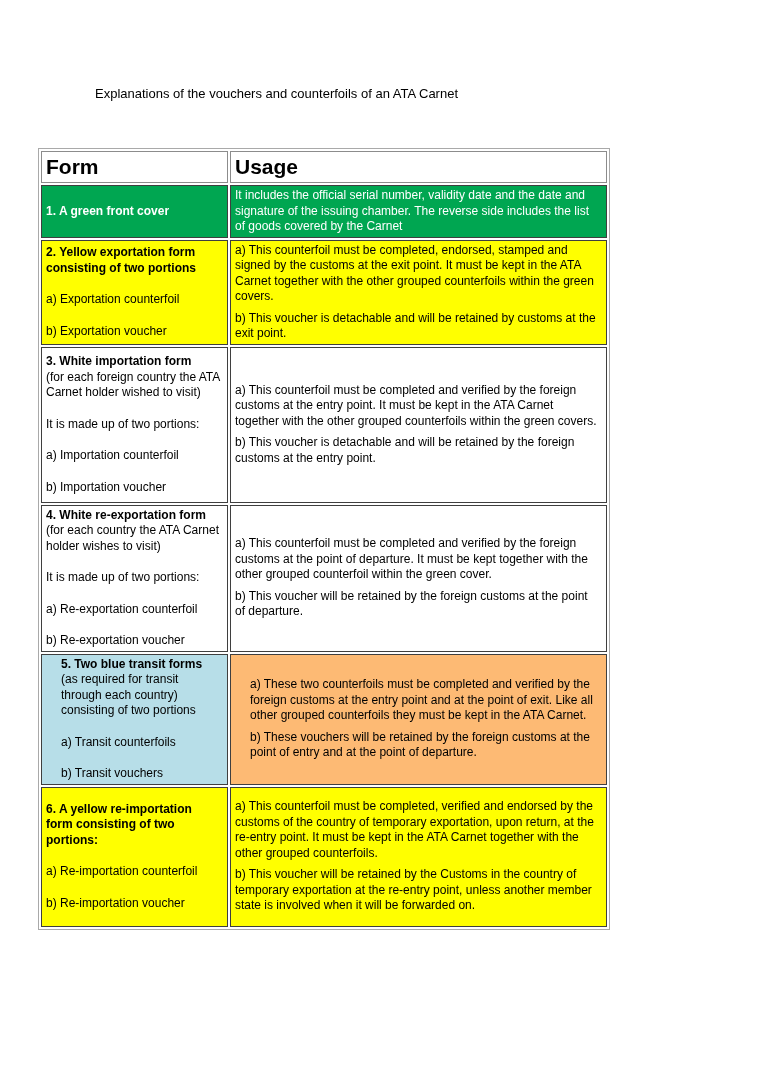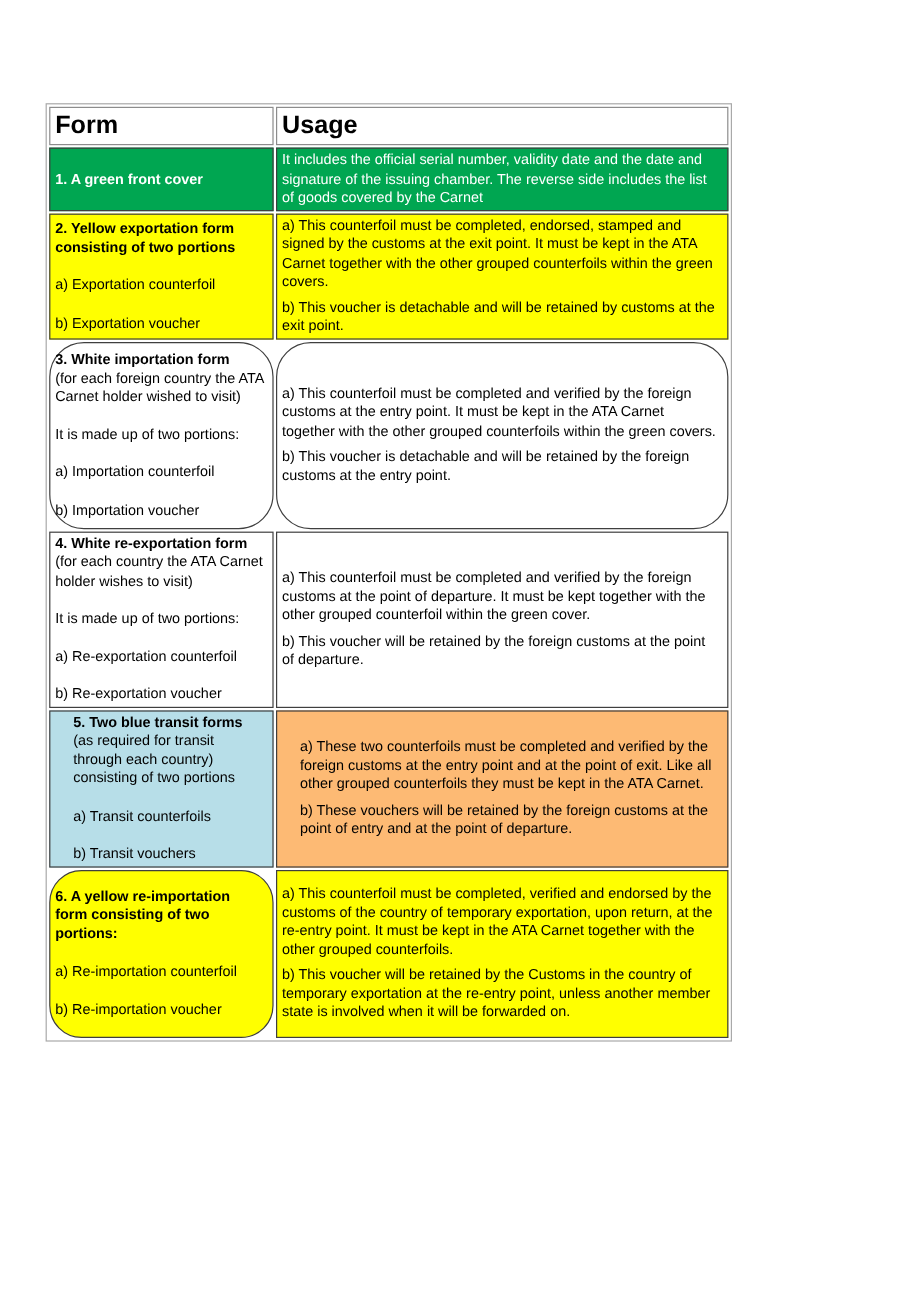--- a/index.html
+++ b/index.html
@@ -45,30 +45,31 @@
     vertical-align: middle;
     word-wrap: break-word;
   }
   .form-title { font-weight: bold; }
   .form-sub { font-weight: normal; }
   .form-line { margin-top: 16px; }
   .usage-para + .usage-para { margin-top: 6px; }
   
   tbody tr:nth-child(1) td { height: 30px; }
   tbody tr:nth-child(2) td { height: 98px; }
-  tbody tr:nth-child(3) td { height: 156px; border-radius: 29px; }
+  tbody tr:nth-child(3) td { height: 156px; }
   tbody tr:nth-child(4) td { height: 142px; }
   tbody tr:nth-child(5) td { height: 130px; padding-left: 19px; }
   tbody tr:nth-child(6) td { height: 140px; }
   tbody tr:nth-child(7) td { height: 32px; }
 </style>
 </head>
 <body>
 
 <div class="page">
+  <div class="doc-title">Explanations of the vouchers and counterfoils of an ATA Carnet</div>
 
   <table class="carnet-table">
     <thead>
       <tr>
         <th class="col-form">Form</th>
         <th class="col-usage">Usage</th>
       </tr>
     </thead>
     <tbody id="rows">
         <tr>
@@ -143,21 +144,21 @@
             </div>
     </td>
     <td class="usage-cell" style="background: #fdba74; color: rgb(0, 0, 0);">
       <div class="usage-paras">
               <div class="usage-para">a) These two counterfoils must be completed and verified by the foreign customs at the entry point and at the point of exit. Like all other grouped counterfoils they must be kept in the ATA Carnet.</div>
               <div class="usage-para">b) These vouchers will be retained by the foreign customs at the point of entry and at the point of departure.</div>
             </div>
     </td>
   </tr>
         <tr>
-    <td class="form-cell" style="background: rgb(255, 255, 0); color: rgb(0, 0, 0); border-radius: 27px;">
+    <td class="form-cell" style="background: rgb(255, 255, 0); color: rgb(0, 0, 0);">
       <div class="form-title">6. A yellow re-importation form consisting of two portions:</div>
 
       <div class="form-lines">
               <div class="form-line">a) Re-importation counterfoil</div>
               <div class="form-line">b) Re-importation voucher</div>
             </div>
     </td>
     <td class="usage-cell" style="background: rgb(255, 255, 0); color: rgb(0, 0, 0);">
       <div class="usage-paras">
               <div class="usage-para">a) This counterfoil must be completed, verified and endorsed by the customs of the country of temporary exportation, upon return, at the re-entry point. It must be kept in the ATA Carnet together with the other grouped counterfoils.</div>

